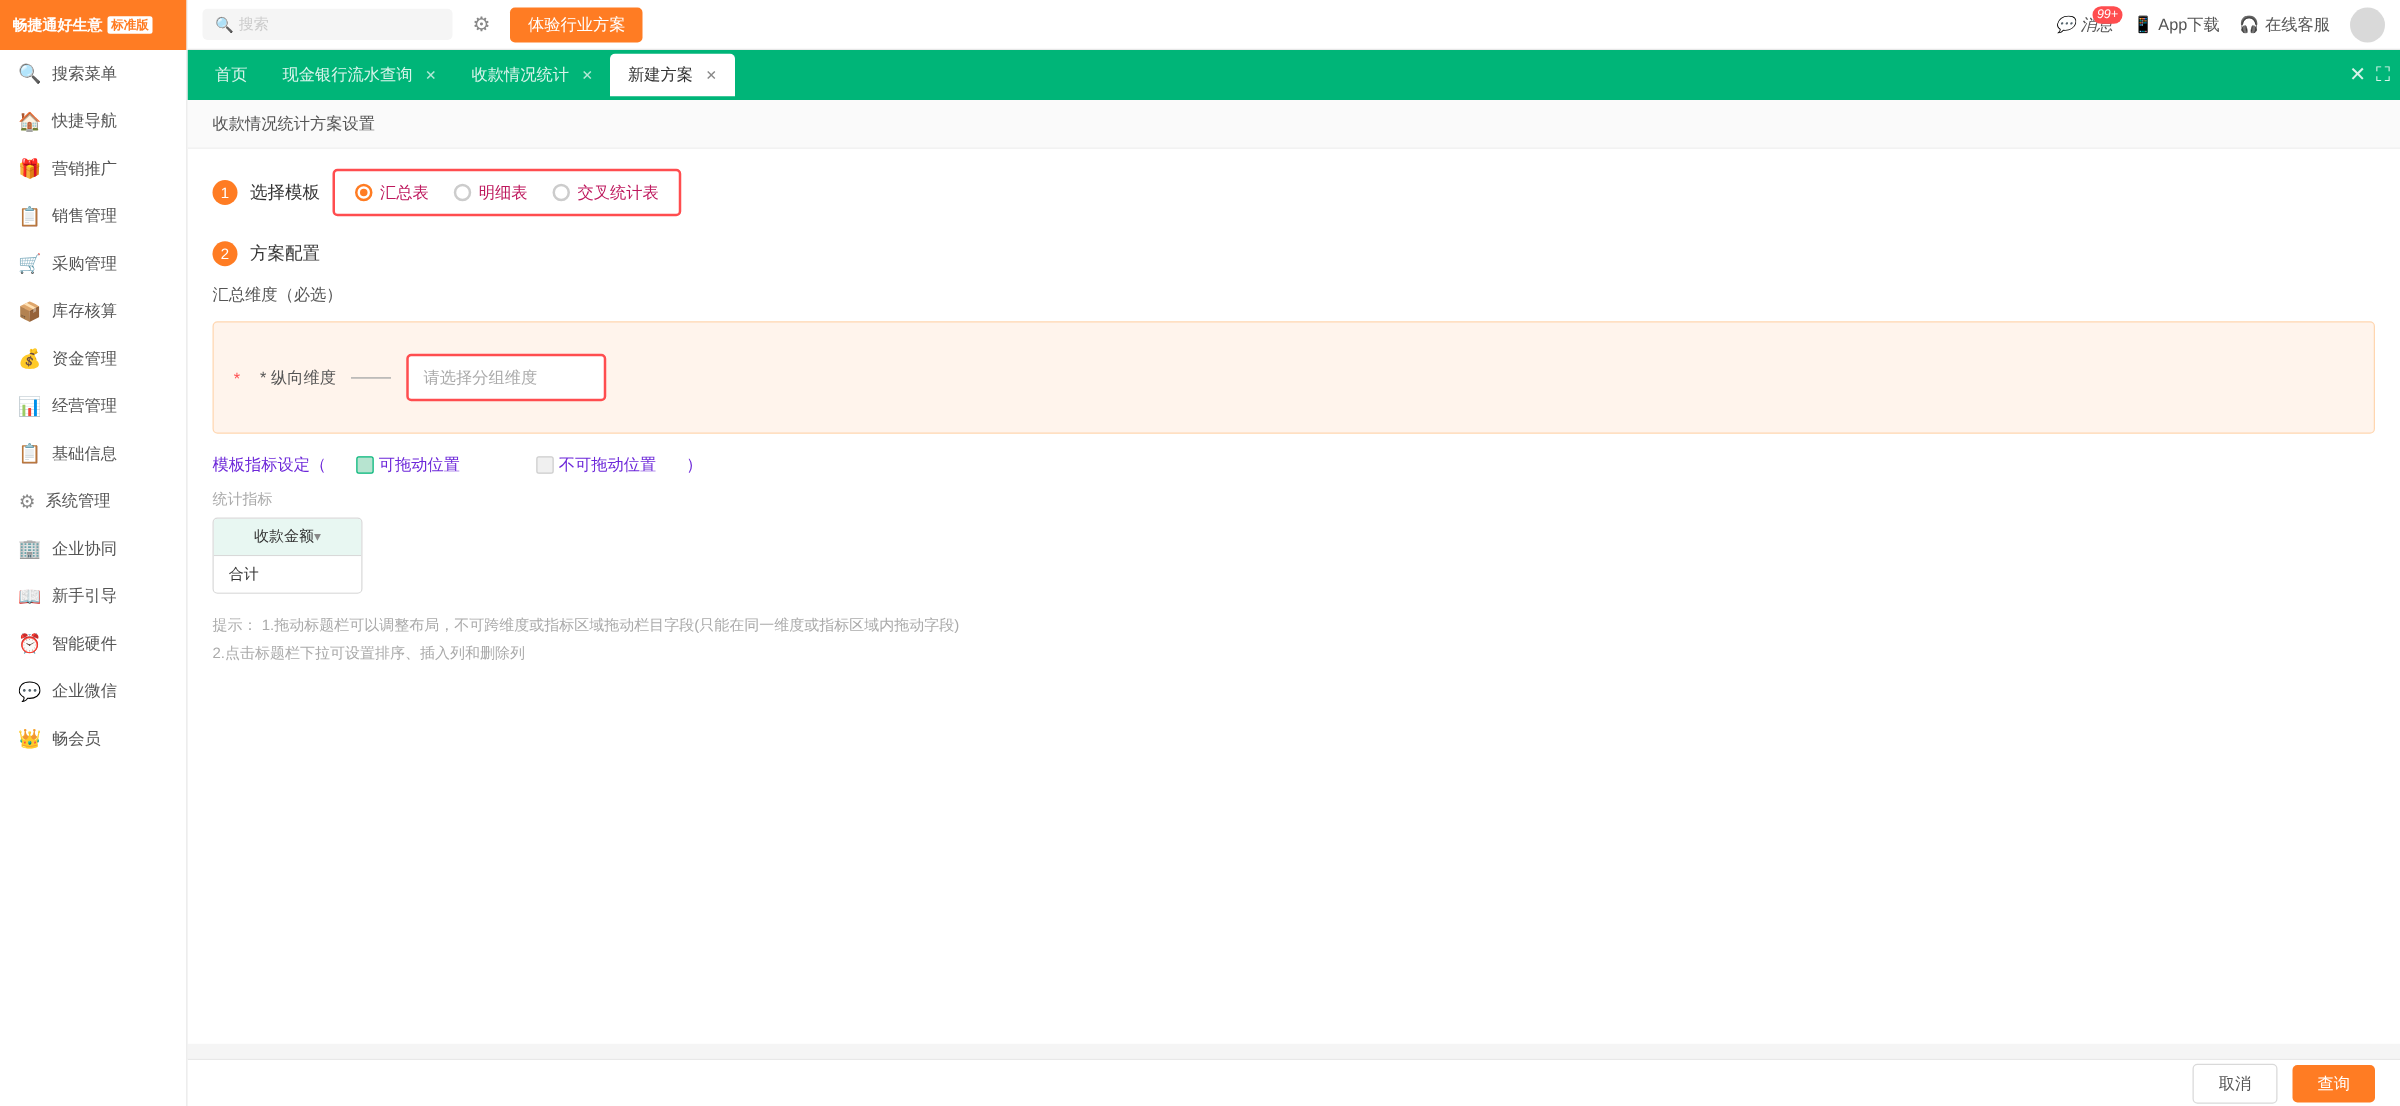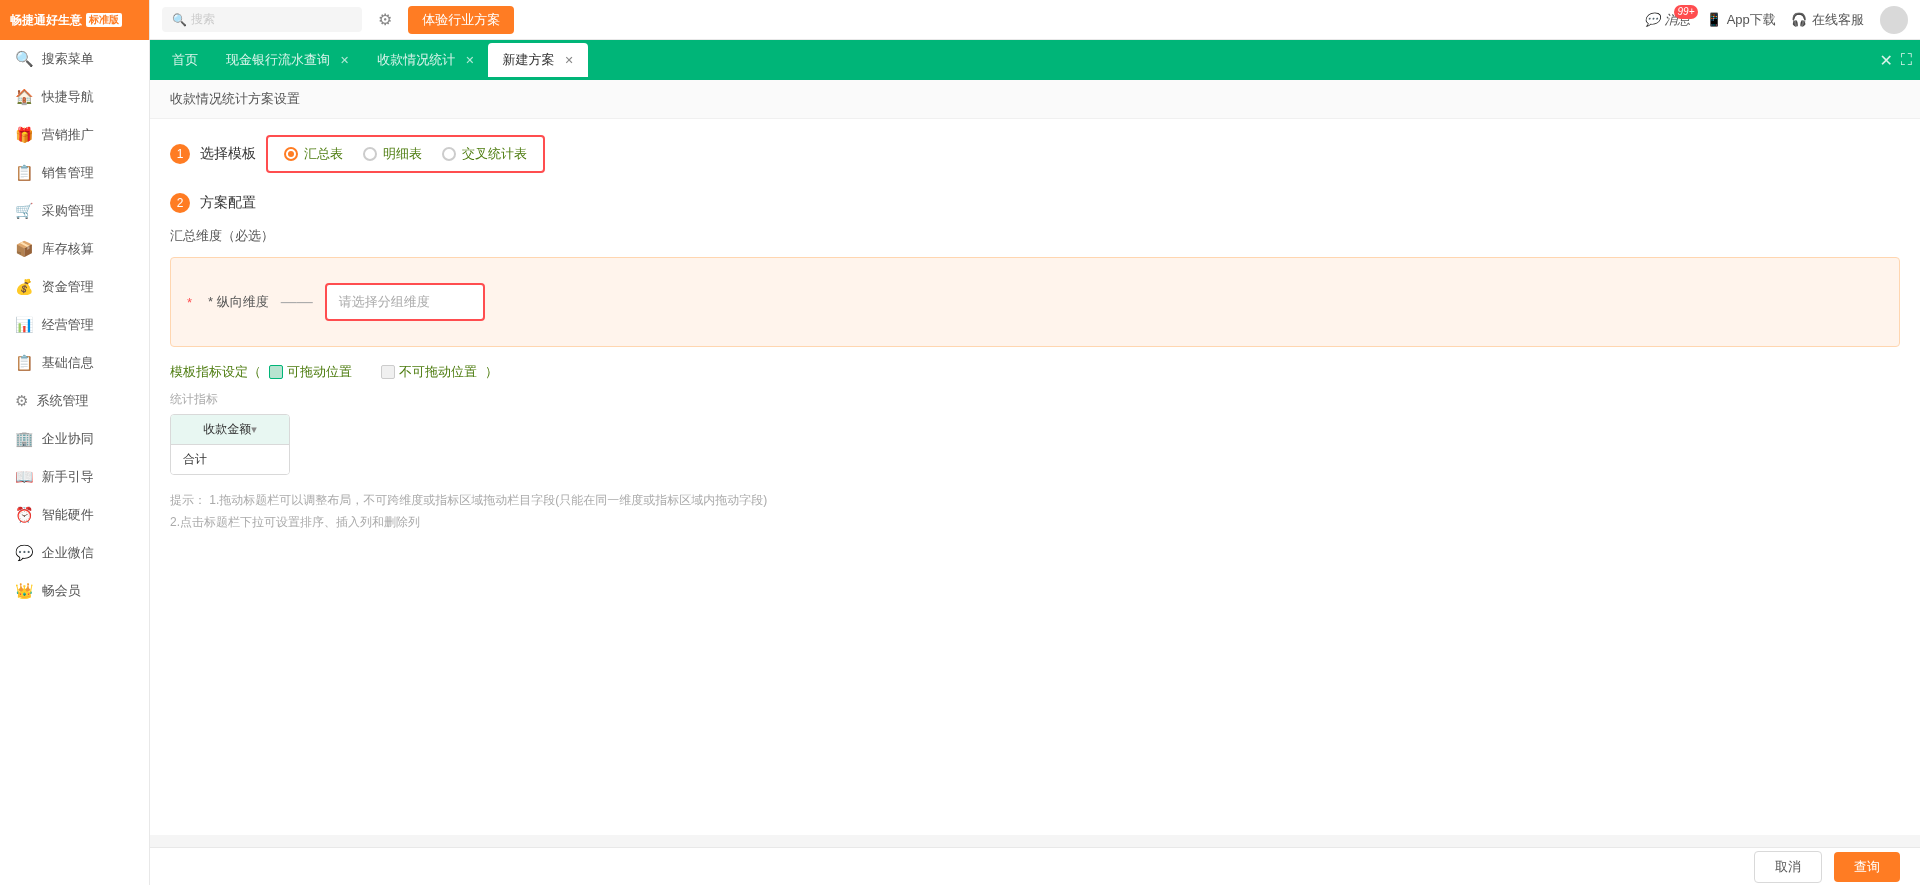--- a/index.html
+++ b/index.html
@@ -170,21 +170,21 @@
     
     .template-options {
       display: flex;
       align-items: center;
       gap: 20px;
       border: 2px solid #ff4d4f;
       border-radius: 4px;
       padding: 8px 16px;
       display: inline-flex;
     }
-    .radio-option { display: flex; align-items: center; gap: 6px; cursor: pointer; font-size: 13px; color: #4d7c0f; }
+    .radio-option { display: flex; align-items: center; gap: 6px; cursor: pointer; font-size: 13px; color: #be185d; }
     .radio-dot {
       width: 14px; height: 14px;
       border-radius: 50%;
       border: 2px solid #ccc;
       display: flex; align-items: center; justify-content: center;
     }
     .radio-dot.checked { border-color: #ff7c23; }
     .radio-dot.checked::after {
       content: '';
       width: 6px; height: 6px;
@@ -221,24 +221,24 @@
       min-width: 160px;
       position: relative;
       cursor: pointer;
     }
 
     
     .indicator-settings { margin-bottom: 12px; }
     .indicator-label-row {
       display: flex;
       align-items: center;
-      gap: 8px;
+      gap: 24px;
       margin-bottom: 10px;
       font-size: 13px;
-      color: #4d7c0f;
+      color: #6d28d9;
     }
     .legend-item { display: flex; align-items: center; gap: 4px; }
     .legend-box {
       width: 14px; height: 14px;
       border-radius: 2px;
     }
     .legend-box.draggable { background: #b7e4d0; border: 1px solid #00b578; }
     .legend-box.non-draggable { background: #f0f0f0; border: 1px solid #ccc; }
 
     .stat-table {

